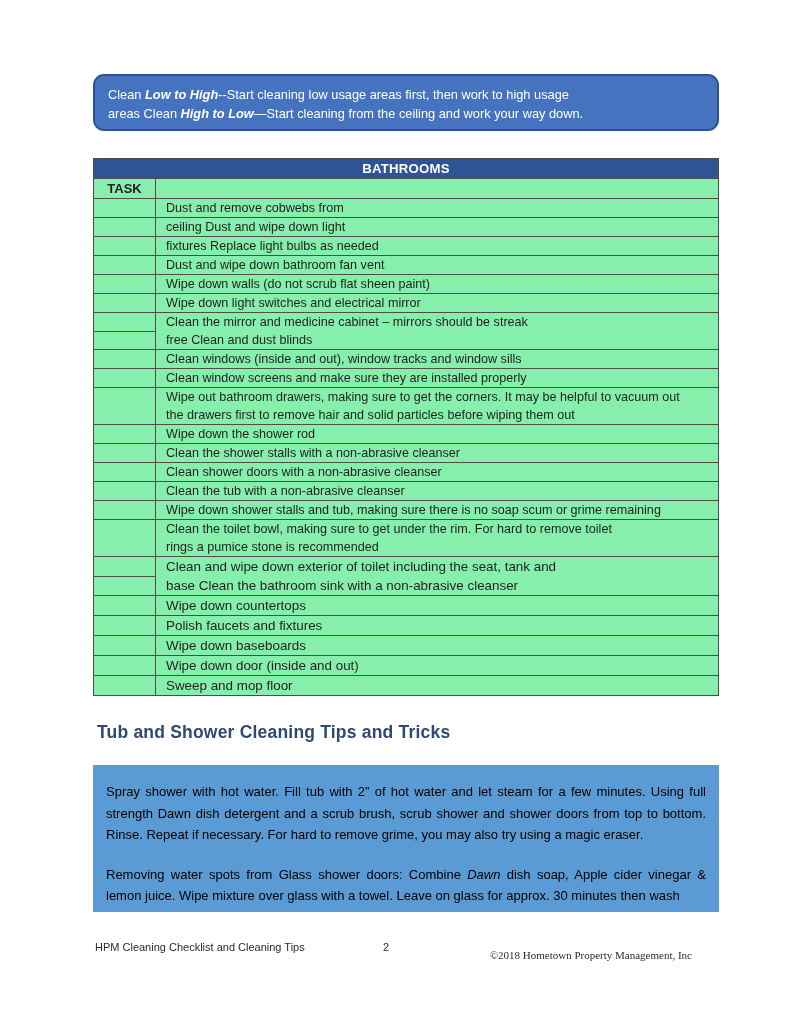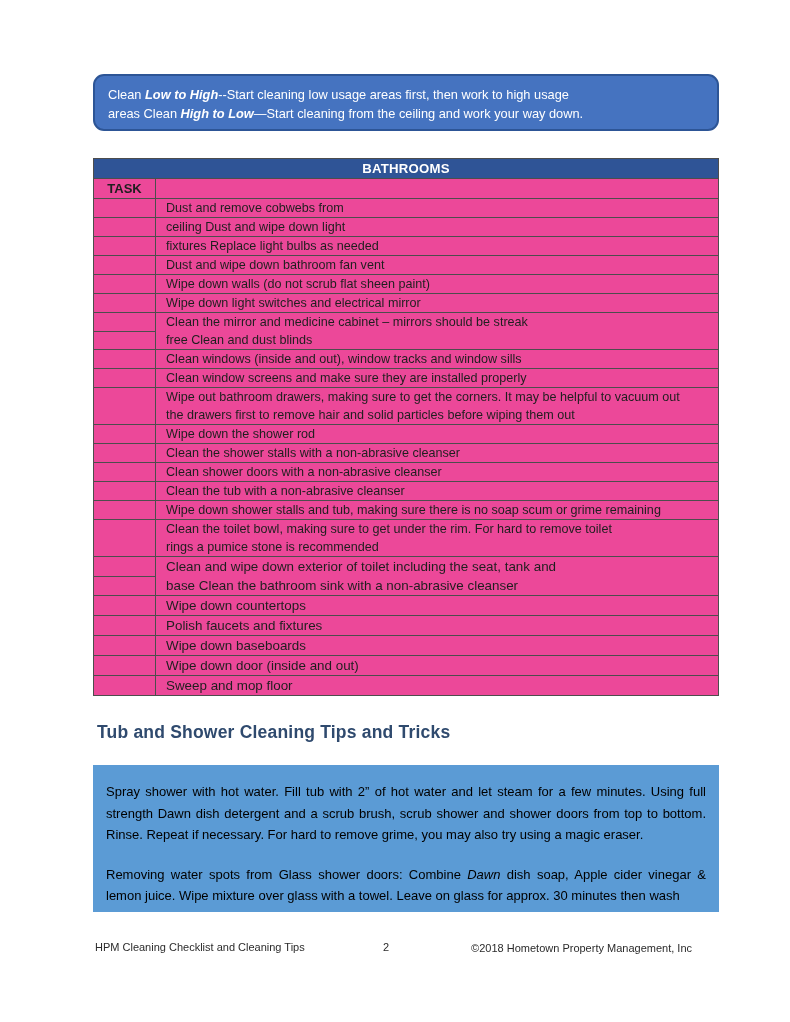--- a/index.html
+++ b/index.html
@@ -26,21 +26,21 @@
     padding:9px 14px 0 13px;
     font-size:12.8px;
   }
   .intro-line{line-height:19px;white-space:nowrap;}
   .bi{font-weight:bold;font-style:italic;}
 
   
   .table-wrap{
     position:absolute;left:93px;top:158px;width:626px;
     border:1px solid var(--table-border);
-    background:#ec4899;
+    background:#86efac;
   }
   .t-header{
     background:var(--table-header-bg);
     color:#fff;font-weight:bold;font-size:13.2px;
     text-align:center;height:20px;line-height:20px;
     border-bottom:1px solid var(--table-border);
     letter-spacing:.2px;
   }
   .t-task-row{display:flex;height:20px;border-bottom:1px solid var(--table-border);}
   .t-task-cell{
@@ -72,21 +72,21 @@
     text-align:justify;
   }
   .tips-p2{margin-top:18px;}
   .tips-b{font-weight:normal;}
   .tips-i{font-style:italic;}
 
   
   .footer{position:absolute;left:0;top:941px;width:100%;height:20px;font-size:11px;color:#2b2b2b;}
   .footer-left{position:absolute;left:95px;top:0;}
   .footer-page{position:absolute;left:383px;top:0;}
-  .footer-right{position:absolute;right:98px;top:1px;}
+  .footer-right{position:absolute;right:98px;top:8px;font-family:Liberation Serif, serif;}
 </style>
 </head>
 <body>
 
 <div class="page">
 
   <div class="intro-box">
     <div class="intro-line"><span>Clean </span><span class="bi">Low to High</span><span>--Start cleaning low usage areas first, then work to high usage</span></div>
     <div class="intro-line"><span>areas Clean </span><span class="bi">High to Low</span><span>—Start cleaning from the ceiling and work your way down.</span></div>
   </div>

